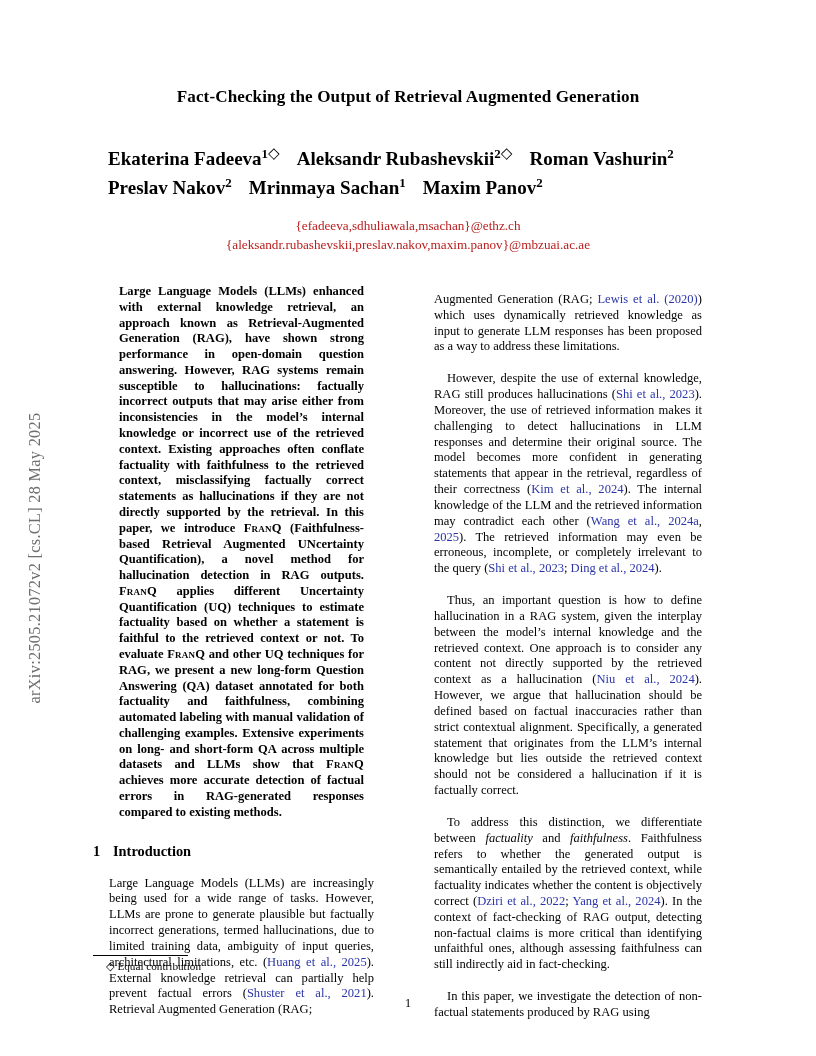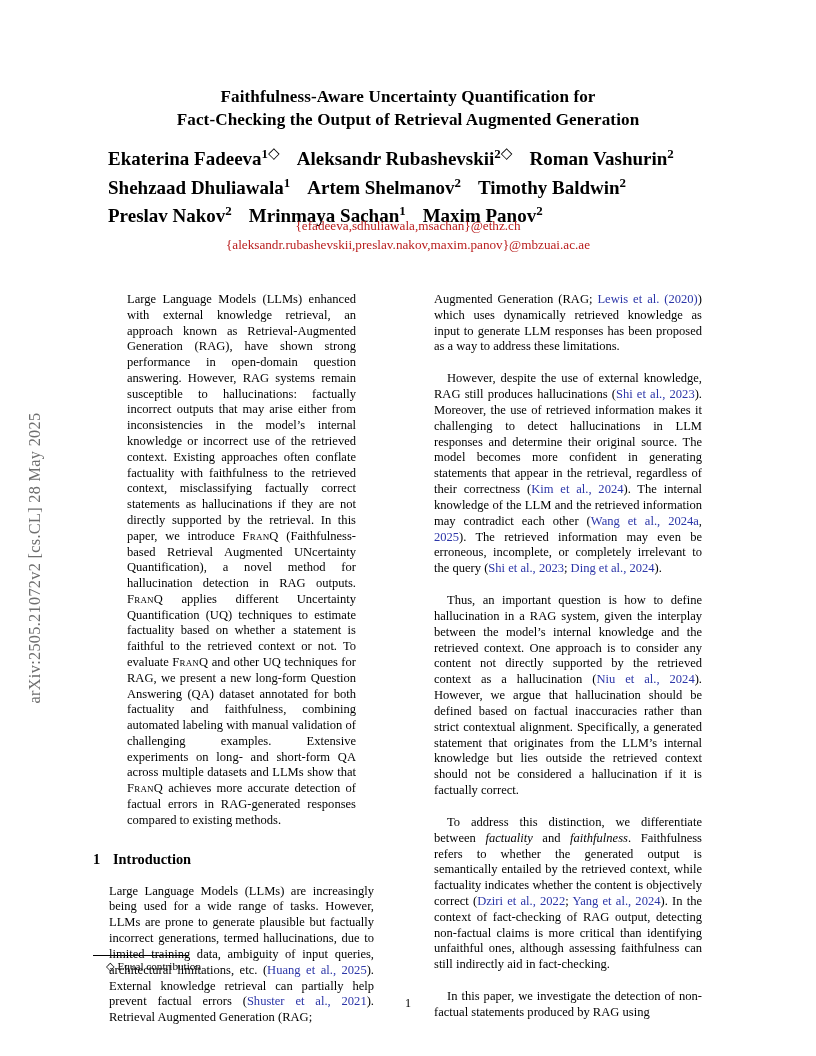--- a/index.html
+++ b/index.html
@@ -110,21 +110,21 @@
     margin: 0 0 9px 0;
   }
   .abstract-body {
     margin: 0 18px;
     font-size: 12.55px;
     line-height: 1.258;
     text-align: justify;
     text-justify: inter-word;
     hyphens: manual;
   }
-  .abstract-body p { margin: 16px; text-indent: 0; }
+  .abstract-body p { margin: 8px; text-indent: 0; font-weight: bold; }
 
   .sec-head {
     font-size: 14.4px;
     font-weight: bold;
     margin: 22px 0 8px 0;
   }
   .sec-head .num { display: inline-block; min-width: 20px; }
 
   .body-text {
     font-size: 12.55px;
@@ -172,32 +172,28 @@
   }
 </style>
 </head>
 <body>
 
 <div class="page">
 
   <div class="arxiv-stamp">arXiv:2505.21072v2  [cs.CL]  28 May 2025</div>
 
   <div class="title">
-    <span class="line">Faithfulness-Aware Uncertainty Quantification for</span>
     <span class="line">Fact-Checking the Output of Retrieval Augmented Generation</span>
   </div>
 
   <div class="authors">
     <span class="arow">
       <span>Ekaterina Fadeeva</span><sup>1</sup><span class="dia">◇</span><span class="sep"></span><span>Aleksandr Rubashevskii</span><sup>2</sup><span class="dia">◇</span><span class="sep"></span><span>Roman Vashurin</span><sup>2</sup>
     </span>
     <span class="arow">
-      <span>Shehzaad Dhuliawala</span><sup>1</sup><span class="sep"></span><span>Artem Shelmanov</span><sup>2</sup><span class="sep"></span><span>Timothy Baldwin</span><sup>2</sup>
-    </span>
-    <span class="arow">
       <span>Preslav Nakov</span><sup>2</sup><span class="sep"></span><span>Mrinmaya Sachan</span><sup>1</sup><span class="sep"></span><span>Maxim Panov</span><sup>2</sup>
     </span>
   </div>
 
 
   <div class="emails">
     <span class="erow">{efadeeva,sdhuliawala,msachan}@ethz.ch</span>
     <span class="erow">{aleksandr.rubashevskii,preslav.nakov,maxim.panov}@mbzuai.ac.ae</span>
   </div>
 

